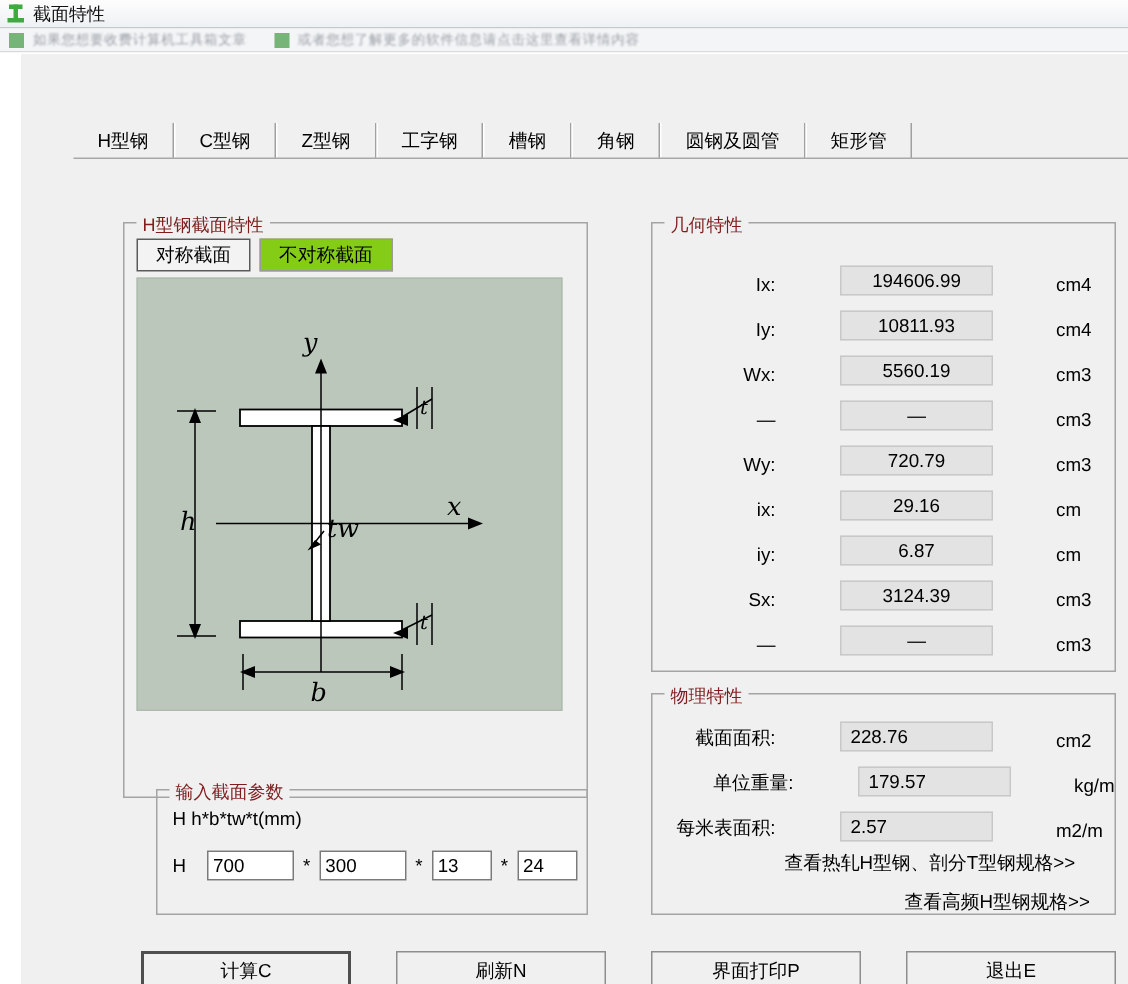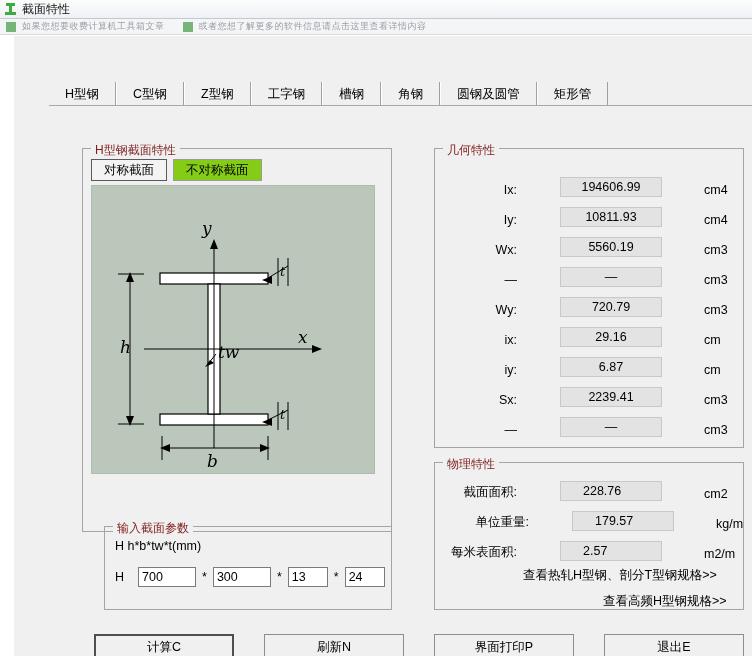--- a/index.html
+++ b/index.html
@@ -265,21 +265,21 @@
   }
   .phys-box {
     width: 102px;
     height: 20px;
     background: #e3e3e3;
     border: 1px solid #c8c8c8;
     box-sizing: border-box;
     font-size: 12.5px;
     line-height: 18px;
     color: #000;
-    padding-left: 22px;
+    padding-left: 6px;
   }
 
   .link {
     position: absolute;
     font-size: 12.5px;
     color: #000;
     white-space: nowrap;
     margin-left: 16px;
   }
 
@@ -448,21 +448,21 @@
         <span class="res-box">29.16</span>
         <span class="res-unit">cm</span>
       </div>
       <div class="res-row" style="left:4px; top:208px;">
         <span class="res-label">iy:</span>
         <span class="res-box">6.87</span>
         <span class="res-unit">cm</span>
       </div>
       <div class="res-row" style="left:4px; top:238px;">
         <span class="res-label">Sx:</span>
-        <span class="res-box">2239.41</span>
+        <span class="res-box">3124.39</span>
         <span class="res-unit">cm3</span>
       </div>
       <div class="res-row" style="left:4px; top:268px;">
         <span class="res-label">—</span>
         <span class="res-box">—</span>
         <span class="res-unit">cm3</span>
       </div>
     </div>
 
     <div class="group" style="left:420px; top:426px; width:310px; height:148px;">

